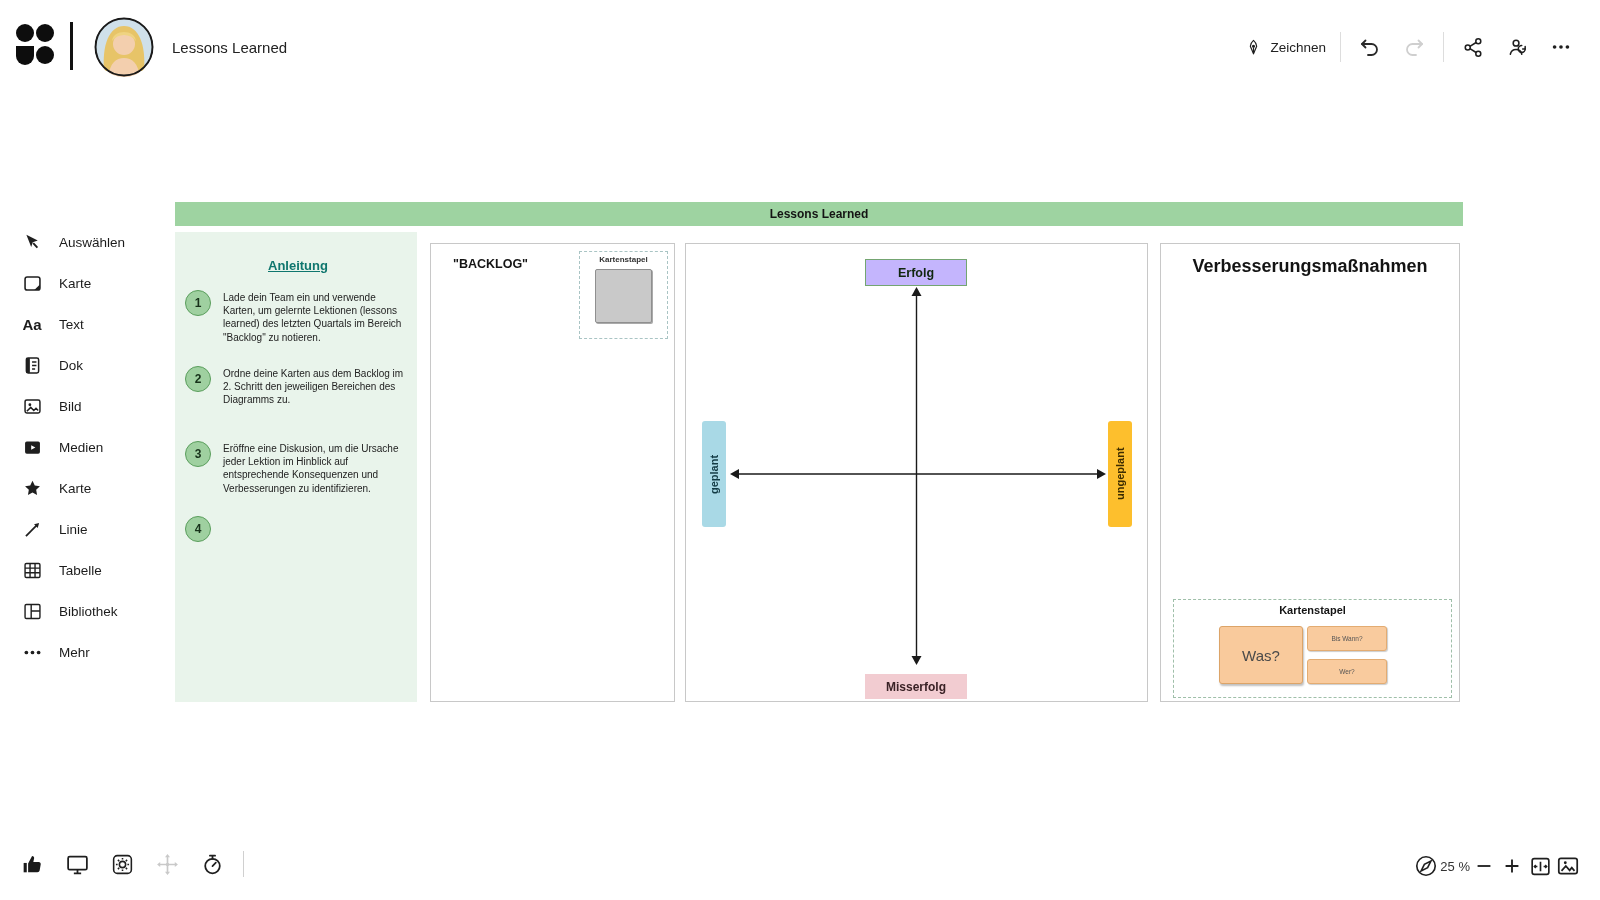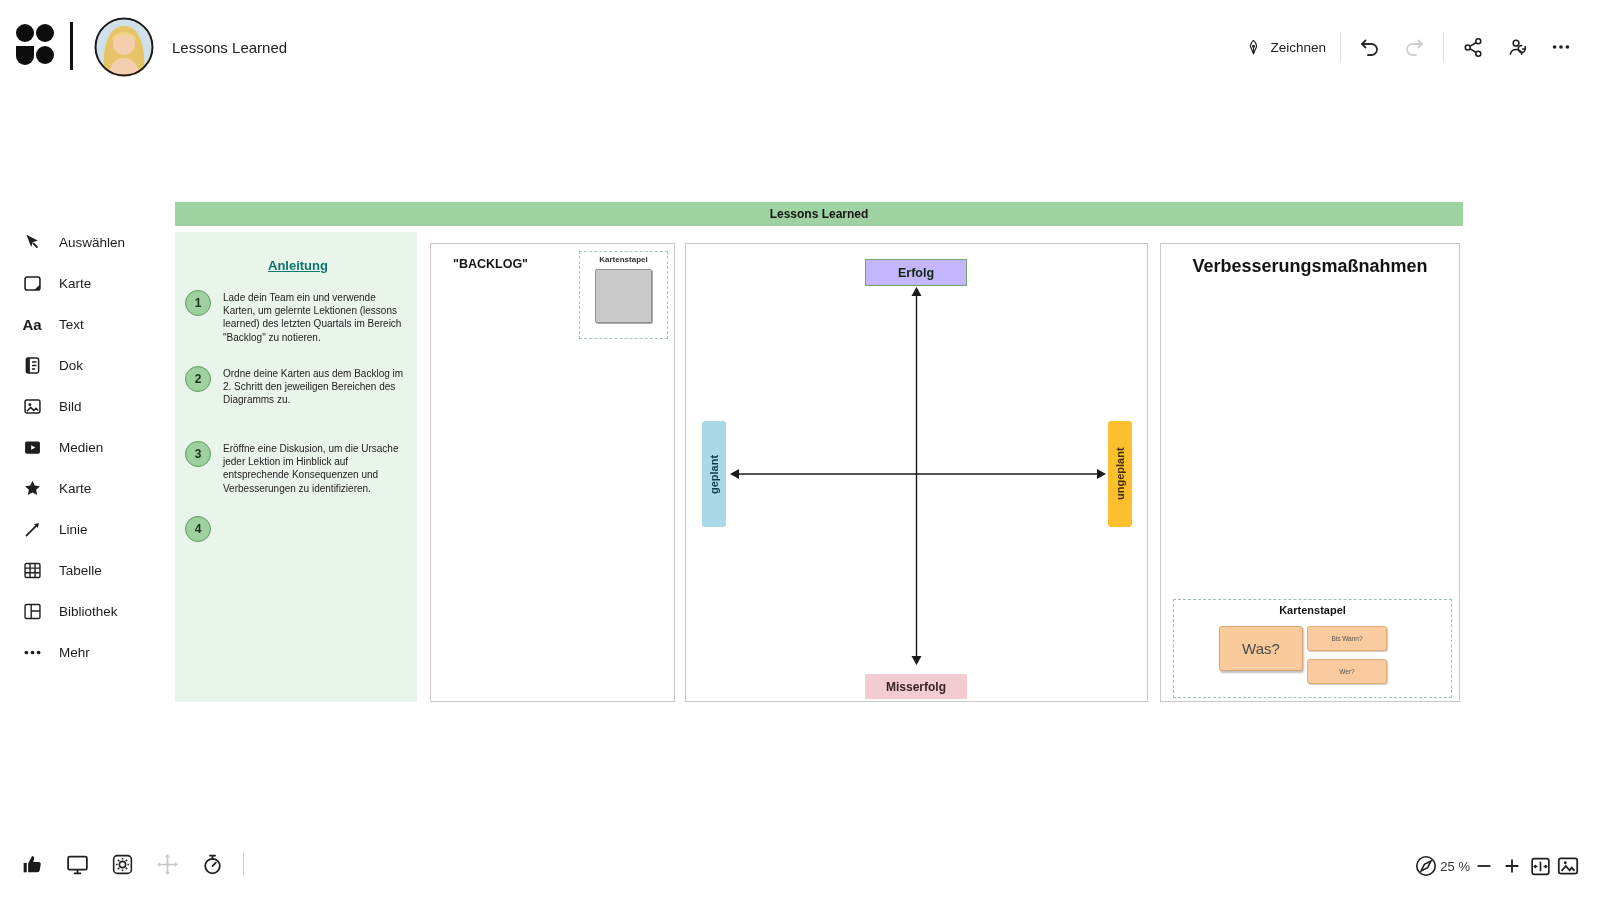--- a/index.html
+++ b/index.html
@@ -61,21 +61,21 @@
   .mx-right { left:422px; top:177px; background:#fdbf2d; font-size:11px; color:#3c2c00;
               transform:rotate(180deg); }
 
   .improve-panel { left:1160px; top:243px; width:300px; height:459px; }
   .improve-title { position:absolute; left:0; top:12px; width:100%; text-align:center;
                    font-size:18px; font-weight:700; color:#141414; }
   .improve-stack { position:absolute; left:12px; top:355px; width:279px; height:99px;
                    border:1px dashed #9fbfa9; }
   .improve-stack-label { position:absolute; left:0; top:4px; width:100%; text-align:center;
                          font-size:11px; font-weight:700; color:#141414; }
-  .card-what { position:absolute; left:45px; top:26px; width:84px; height:45px; background:#f9ca9c;
+  .card-what { position:absolute; left:45px; top:26px; width:84px; height:58px; background:#f9ca9c;
                border:1px solid #dca468; border-radius:3px; box-shadow:1px 2px 2px rgba(0,0,0,.25);
                display:flex; align-items:center; justify-content:center; font-size:15px; color:#4a4a4a; cursor:pointer; }
   .card-small { position:absolute; left:133px; width:80px; height:25px; background:#f9cb9e;
                 border:1px solid #e3ac72; border-radius:3px; box-shadow:1px 1px 1px rgba(0,0,0,.2);
                 display:flex; align-items:center; justify-content:center; font-size:6.5px; color:#555; cursor:pointer; }
   .card-when { top:26px; } .card-who { top:59px; }
 
   
   .bottombar-left { position:absolute; left:18px; bottom:22px; display:flex; align-items:center; gap:17px; }
   .bottombar-right { position:absolute; right:18px; bottom:20px; display:flex; align-items:center; }

